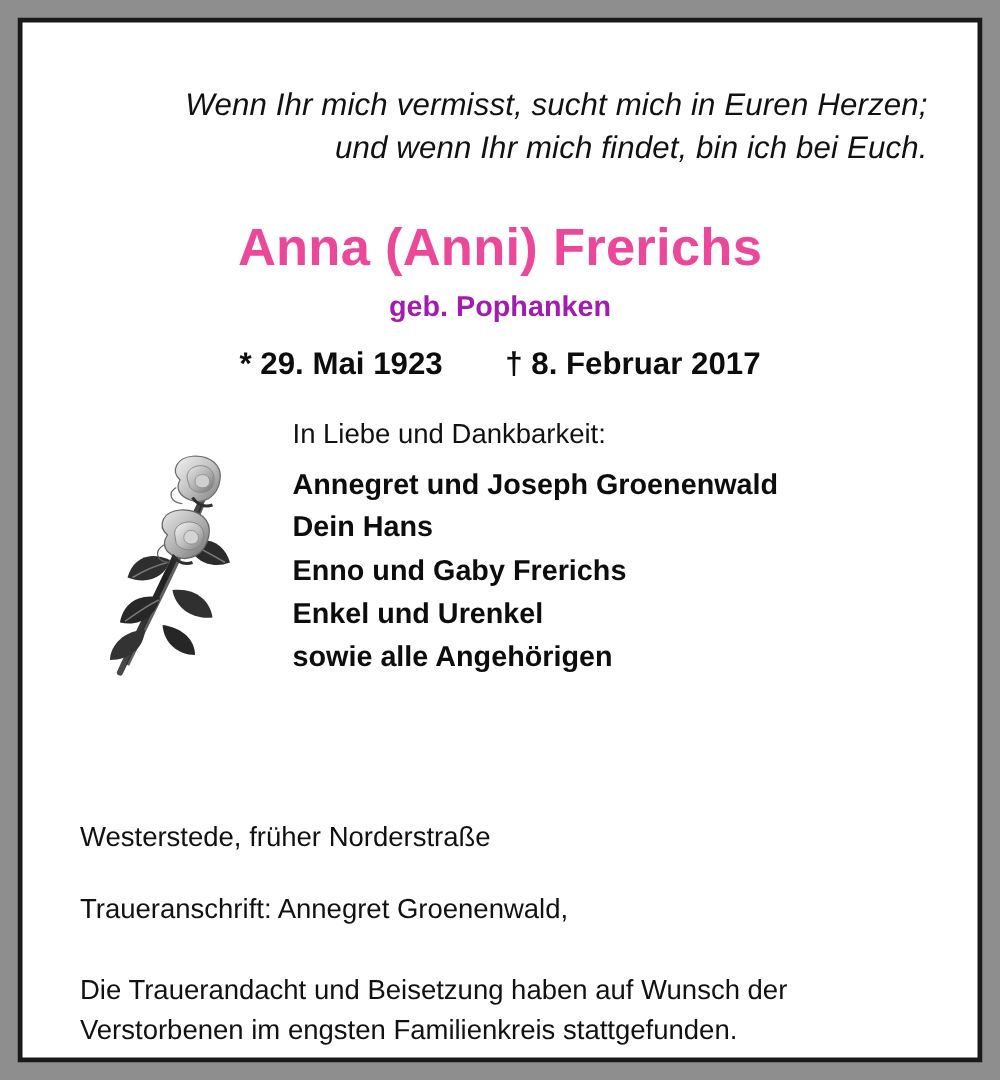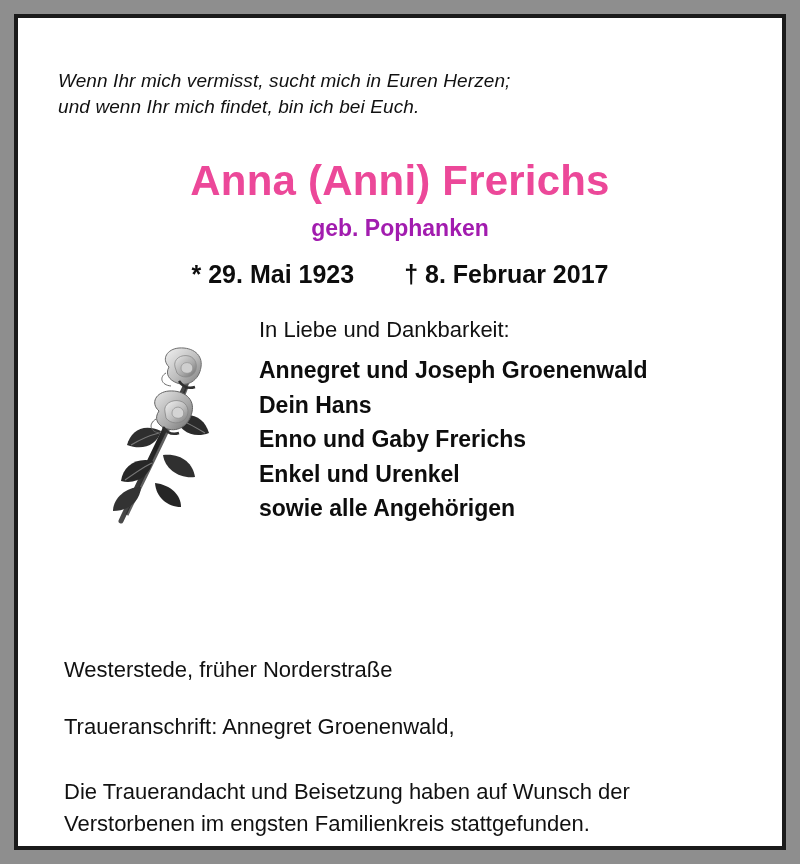--- a/index.html
+++ b/index.html
@@ -36,23 +36,23 @@
   }
 
   .inner {
     position: relative;
     width: 100%;
     height: 100%;
   }
 
   
   .verse {
-    text-align: left;
+    text-align: right;
     font-style: italic;
-    font-size: 19px;
+    font-size: 25px;
     line-height: 1.35;
     color: #111;
     margin: 50px 40px 0 40px;
     letter-spacing: 0.1px;
   }
   .verse-line { display: block; }
 
   
   .name {
     text-align: center;
@@ -79,21 +79,20 @@
     font-size: 25px;
     color: #0d0d0d;
   }
   .date-item { white-space: nowrap; }
 
   
   .mid-section {
     position: relative;
     margin-top: 28px;
     height: 240px;
-    margin-left: 25px;
   }
 
   .rose {
     position: absolute;
     left: 58px;
     top: 18px;
     width: 140px;
     height: 200px;
   }
 

